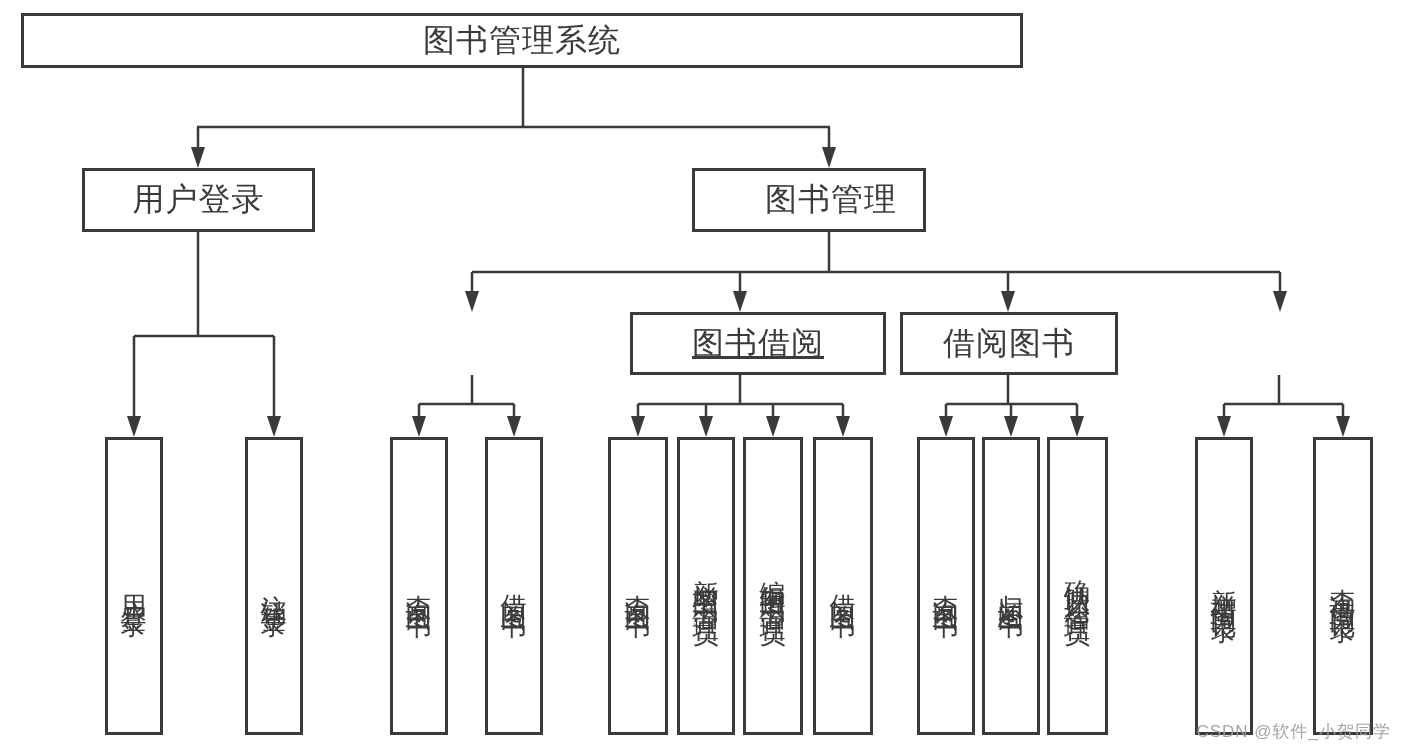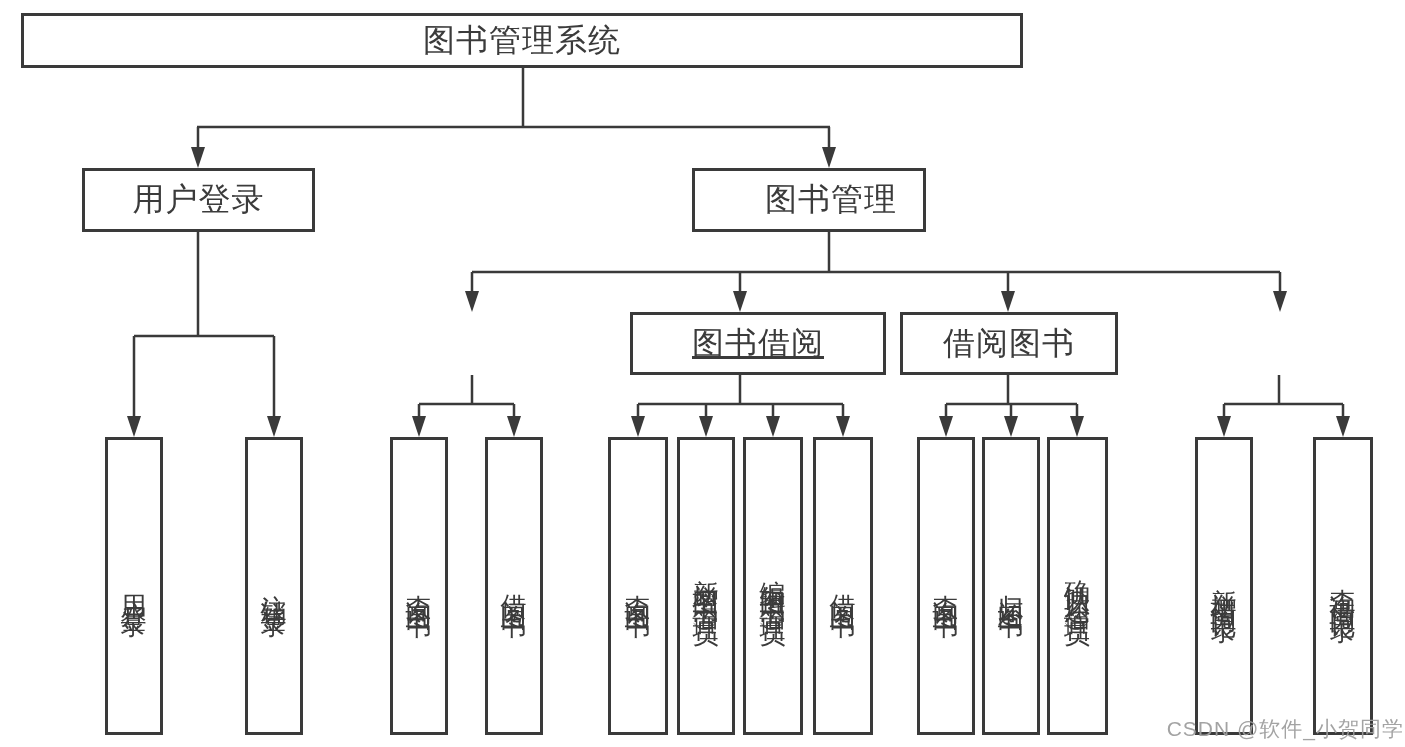--- a/index.html
+++ b/index.html
@@ -40,23 +40,23 @@
   .vbox span {
     writing-mode: vertical-rl;
     text-orientation: mixed;
     font-size: 26px;
     letter-spacing: 6px;
     line-height: 1;
     white-space: nowrap;
   }
   .watermark {
     position: absolute;
-    right: 1px;
+    right: 14px;
     bottom: 4px;
-    font-size: 21px;
+    font-size: 17px;
     letter-spacing: 1px;
     color: rgba(158, 158, 158, 0.95);
     z-index: 2;
     white-space: nowrap;
   }
 </style>
 </head>
 <body>
 
 <div class="stage">

